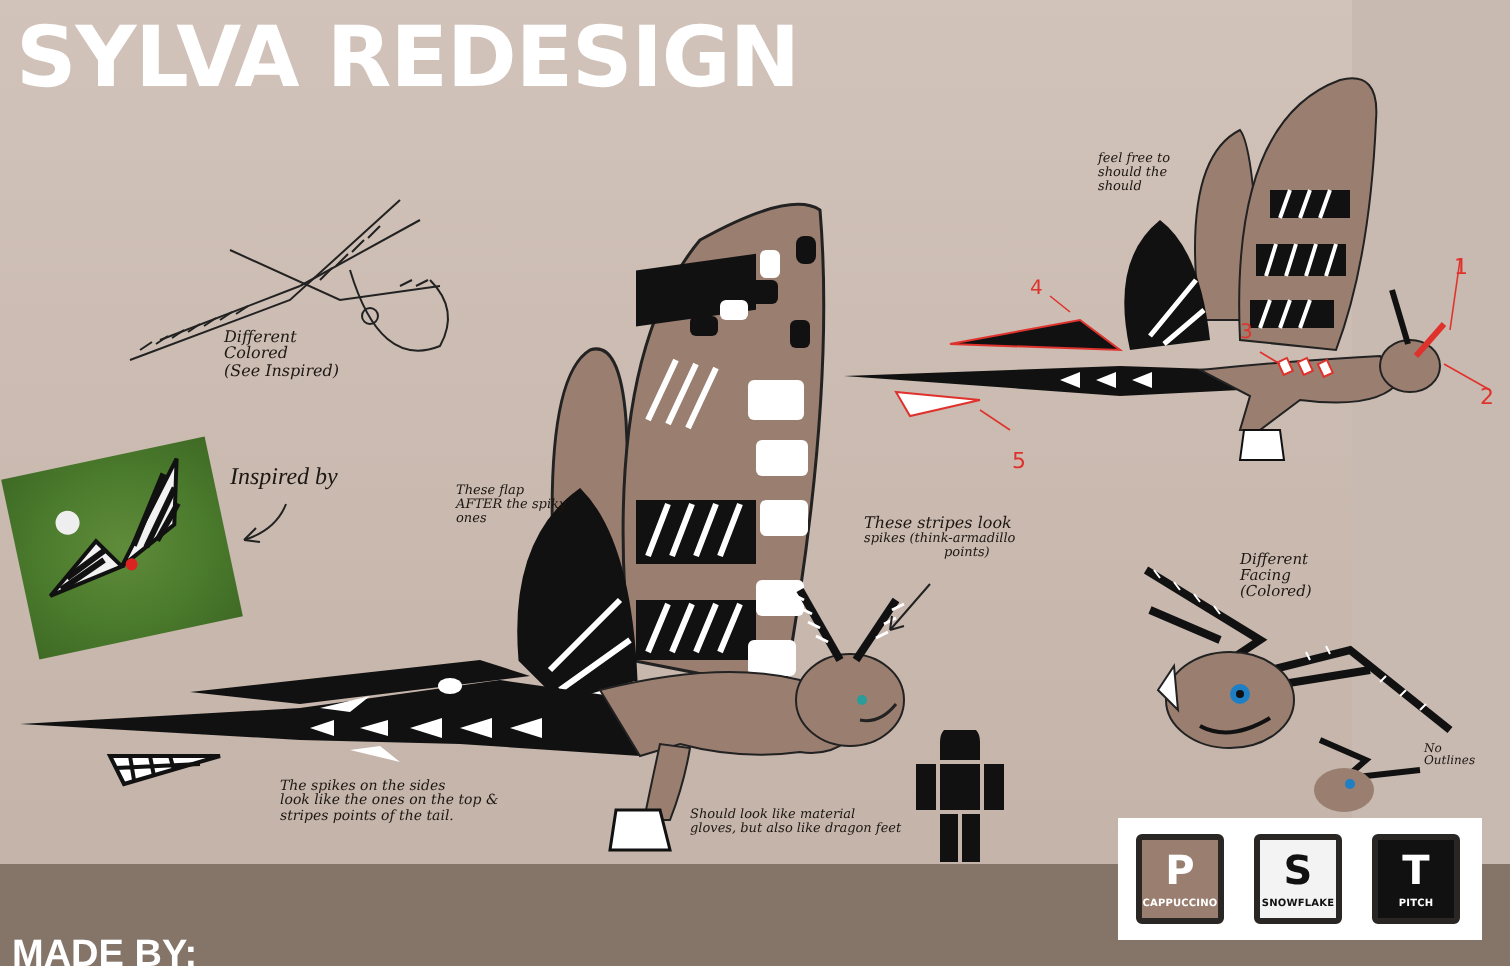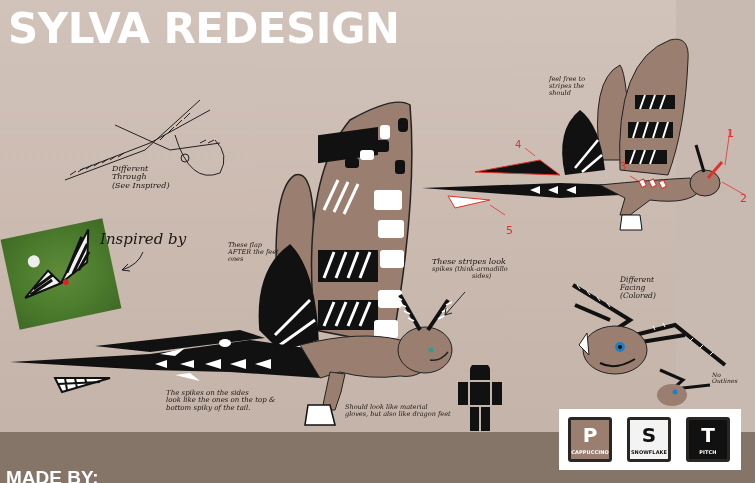--- a/index.html
+++ b/index.html
@@ -37,40 +37,40 @@
       <path d="M55 30 L110 55 L160 48"></path>
       <path d="M115 40 Q130 90 160 78 Q170 60 155 45"></path>
       <circle cx="125" cy="63" r="4"></circle>
       <path d="M10 80 l6 -4 M18 77 l6 -4 M26 74 l6 -4 M34 71 l6 -4 M42 68 l6 -4 M50 65 l6 -4 M58 62 l6 -4"></path>
       <path d="M100 45 l6 -6 M108 38 l6 -6 M116 31 l6 -6 M124 24 l6 -6"></path>
       <path d="M140 48 l6 -3 M148 48 l6 -3"></path>
     </g>
   </svg>
   <div class="note" style="left:112px;top:165px;font-size:8px;">
     <div>Different</div>
-    <div>Through</div>
+    <div>Colored</div>
     <div>(See Inspired)</div>
   </div>
 
   <div class="photo">
     <svg style="left:0;top:0" width="104" height="92" viewBox="0 0 104 92">
       <path d="M50 55 L88 8 L80 40 Z" fill="#f2f2f2" stroke="#111" stroke-width="2"></path>
       <path d="M50 55 L12 62 L40 40 Z" fill="#f2f2f2" stroke="#111" stroke-width="2"></path>
       <g stroke="#111" stroke-width="3">
         <path d="M58 46 L80 14"></path>
           <path d="M64 48 L84 22"></path>
           <path d="M70 46 L84 30"></path>
         <path d="M42 50 L18 60"></path>
           <path d="M44 45 L22 55"></path>
       </g>
       <circle cx="55" cy="55" r="3" fill="#d22"></circle>
       <circle cx="28" cy="28" r="6" fill="#eee"></circle>
     </svg>
   </div>
-  <div class="note" style="left:100px;top:232px;font-size:15px;">Inspired by</div>
+  <div class="note" style="left:115px;top:232px;font-size:12px;font-family:Liberation Serif, serif;">Inspired by</div>
   <svg style="left:118px;top:250px" width="30" height="25" viewBox="0 0 30 25">
     <path d="M25 2 Q20 15 4 20 M4 20 l6 -6 M4 20 l8 1" fill="none" stroke="#222" stroke-width="1"></path>
   </svg>
 
   <svg style="left:0;top:95px" width="480" height="340" viewBox="0 95 480 340">
 
     <path d="M278 305 Q270 190 295 175 Q310 170 313 210 L318 320 Z" fill="#9a7f71" stroke="#222" stroke-width="1.5"></path>
 
     <path d="M315 330 Q300 180 350 120 Q395 95 410 105 Q418 200 392 345 Z" fill="#9a7f71" stroke="#222" stroke-width="1.5"></path>
     <g fill="#111">
@@ -133,35 +133,35 @@
     <g stroke="#fff" stroke-width="1.5">
       <path d="M402 300 l-6 -3 M406 307 l-6 -3 M410 314 l-6 -3 M414 321 l-6 -3"></path>
       <path d="M446 305 l6 -3 M442 312 l6 -3 M438 319 l6 -3"></path>
     </g>
 
     <path d="M308 405 L330 405 L335 425 L305 425 Z" fill="#fff" stroke="#111" stroke-width="1.5"></path>
   </svg>
 
   <div class="note" style="left:228px;top:242px;font-size:6.5px;">
     <div>These flap</div>
-    <div>AFTER the feet</div>
+    <div>AFTER the spiky</div>
     <div>ones</div>
   </div>
   <div class="note" style="left:432px;top:258px;font-size:8px;">
     <div>These stripes look</div>
     <div style="font-size:6.5px">spikes (think-armadillo</div>
-    <div style="font-size:6.5px;padding-left:40px">sides)</div>
+    <div style="font-size:6.5px;padding-left:40px">points)</div>
   </div>
   <svg style="left:440px;top:290px" width="30" height="30" viewBox="0 0 30 30">
     <path d="M25 2 L5 25 M5 25 l1 -7 M5 25 l7 -2" fill="none" stroke="#222" stroke-width="1"></path>
   </svg>
-  <div class="note" style="left:166px;top:390px;font-size:7px;">
+  <div class="note" style="left:140px;top:390px;font-size:7px;">
     <div>The spikes on the sides</div>
     <div>look like the ones on the top &amp;</div>
-    <div>bottom spiky of the tail.</div>
+    <div>stripes points of the tail.</div>
   </div>
   <div class="note" style="left:345px;top:404px;font-size:6.5px;">
     <div>Should look like material</div>
     <div>gloves, but also like dragon feet</div>
   </div>
 
   <svg style="left:456px;top:365px" width="48" height="70" viewBox="0 0 48 70">
     <g fill="#111">
       <path d="M16 0 L32 0 Q34 2 34 6 L34 15 L14 15 L14 6 Q14 2 16 0 Z"></path>
       <rect x="14" y="17" width="20" height="23"></rect>
@@ -213,21 +213,21 @@
         <path d="M505 215 L490 205"></path>
     </g>
   </svg>
   <div class="note red" style="left:727px;top:128px;font-size:11px;">1</div>
   <div class="note red" style="left:740px;top:193px;font-size:11px;">2</div>
   <div class="note red" style="left:620px;top:162px;font-size:10px;">3</div>
   <div class="note red" style="left:515px;top:140px;font-size:10px;">4</div>
   <div class="note red" style="left:506px;top:225px;font-size:11px;">5</div>
   <div class="note" style="left:549px;top:63px;font-size:6.5px;margin-top:13px;">
     <div>feel free to</div>
-    <div>stripes the</div>
+    <div>should the</div>
     <div>should</div>
   </div>
 
   <svg style="left:565px;top:275px" width="190" height="135" viewBox="0 0 190 135">
     <g stroke="#111" stroke-width="4" fill="none">
       <path d="M8 10 L65 45 L50 55"></path>
         <path d="M10 30 L45 45"></path>
       <path d="M70 60 L110 50 L160 90"></path>
         <path d="M70 68 L120 60"></path>
     </g>

